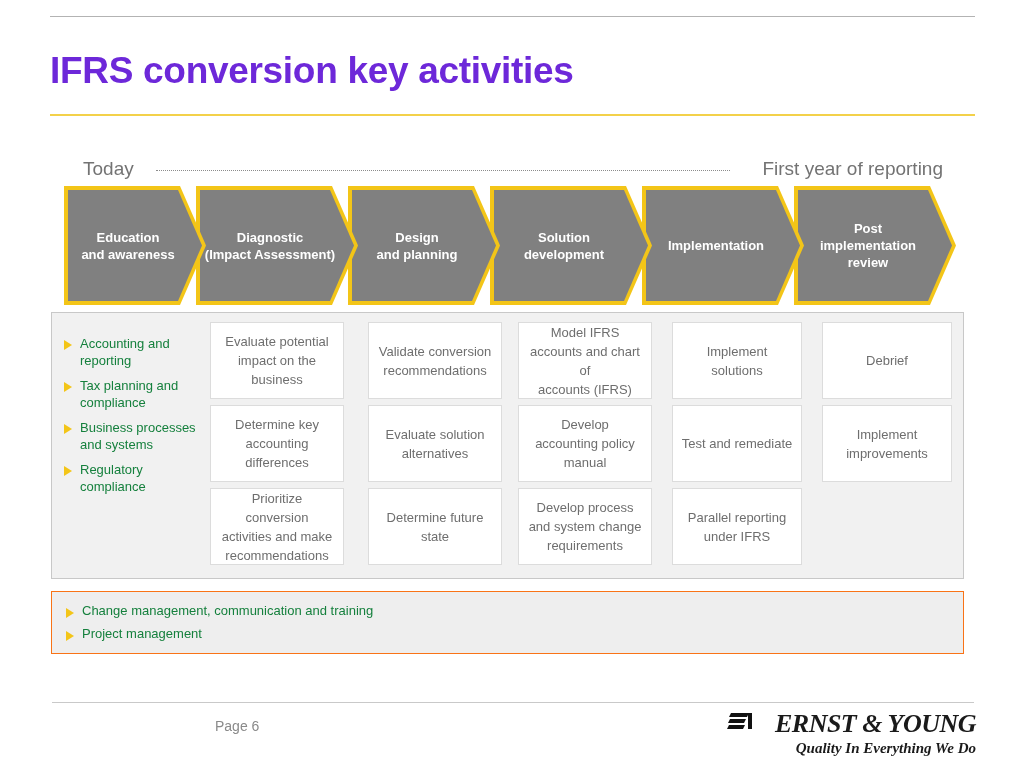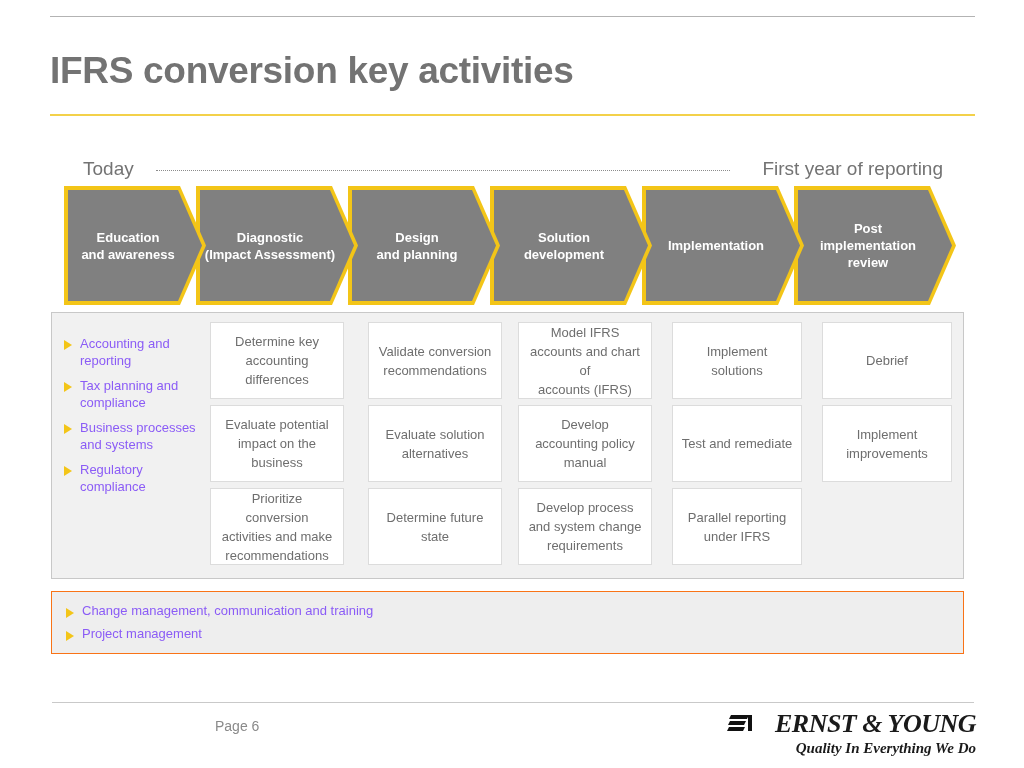--- a/index.html
+++ b/index.html
@@ -33,21 +33,21 @@
     width: 925px; height: 1px;
     background: #b3b3b3;
   }
   .slide-title {
     position: absolute;
     left: 50px; top: 23px;
     width: 930px;
     font-size: 37px;
     font-weight: bold;
     letter-spacing: -0.3px;
-    color: #737373;
+    color: #6d28d9;
     line-height: 46px;
     white-space: nowrap;
   }
   .title-rule {
     position: absolute;
     left: 50px; top: 114px;
     width: 925px; height: 2px;
     background: #f3d14a;
   }
 
@@ -142,21 +142,21 @@
     width: 0; height: 0;
     border-top: 5px solid transparent;
     border-bottom: 5px solid transparent;
     border-left: 8px solid #f3c518;
     margin-top: 5px;
     margin-right: 8px;
   }
   .bullet-text {
     font-size: 13px;
     line-height: 17px;
-    color: #8b5cf6;
+    color: #15803d;
   }
 
   .card-col {
     position: absolute;
     top: 9px;
   }
   .card {
     background: #ffffff;
     border: 1px solid #dcdcdc;
     box-sizing: border-box;
@@ -200,21 +200,20 @@
     color: #8a8a8a;
   }
   .ey-logo {
     position: absolute;
     right: 48px; top: 711px;
     text-align: right;
     color: #1a1a1a;
   }
   .ey-mark-row {
     display: flex;
-    align-items: center;
     justify-content: flex-end;
     gap: 22px;
   }
   .ey-mark { display: block; }
   .ey-word {
     font-family: "Liberation Serif", serif;
     font-size: 26px;
     font-weight: bold;
     font-style: italic;
     letter-spacing: -0.5px;
@@ -294,26 +293,26 @@
           <span class="bullet-mark"></span>
           <span class="bullet-text">Business processes and systems</span>
         </div>
         <div class="bullet">
           <span class="bullet-mark"></span>
           <span class="bullet-text">Regulatory compliance</span>
         </div>
       </div>
     <div id="card-columns">
         <div class="card-col" style="left: 158px; width: 134px;">
+          <div class="card">Evaluate potential
+impact on the
+business</div>
           <div class="card">Determine key
 accounting
 differences</div>
-          <div class="card">Evaluate potential
-impact on the
-business</div>
           <div class="card">Prioritize
 conversion
 activities and make
 recommendations</div>
         </div>
         <div class="card-col" style="left: 316px; width: 134px;">
           <div class="card">Validate conversion
 recommendations</div>
           <div class="card">Evaluate solution
 alternatives</div>

